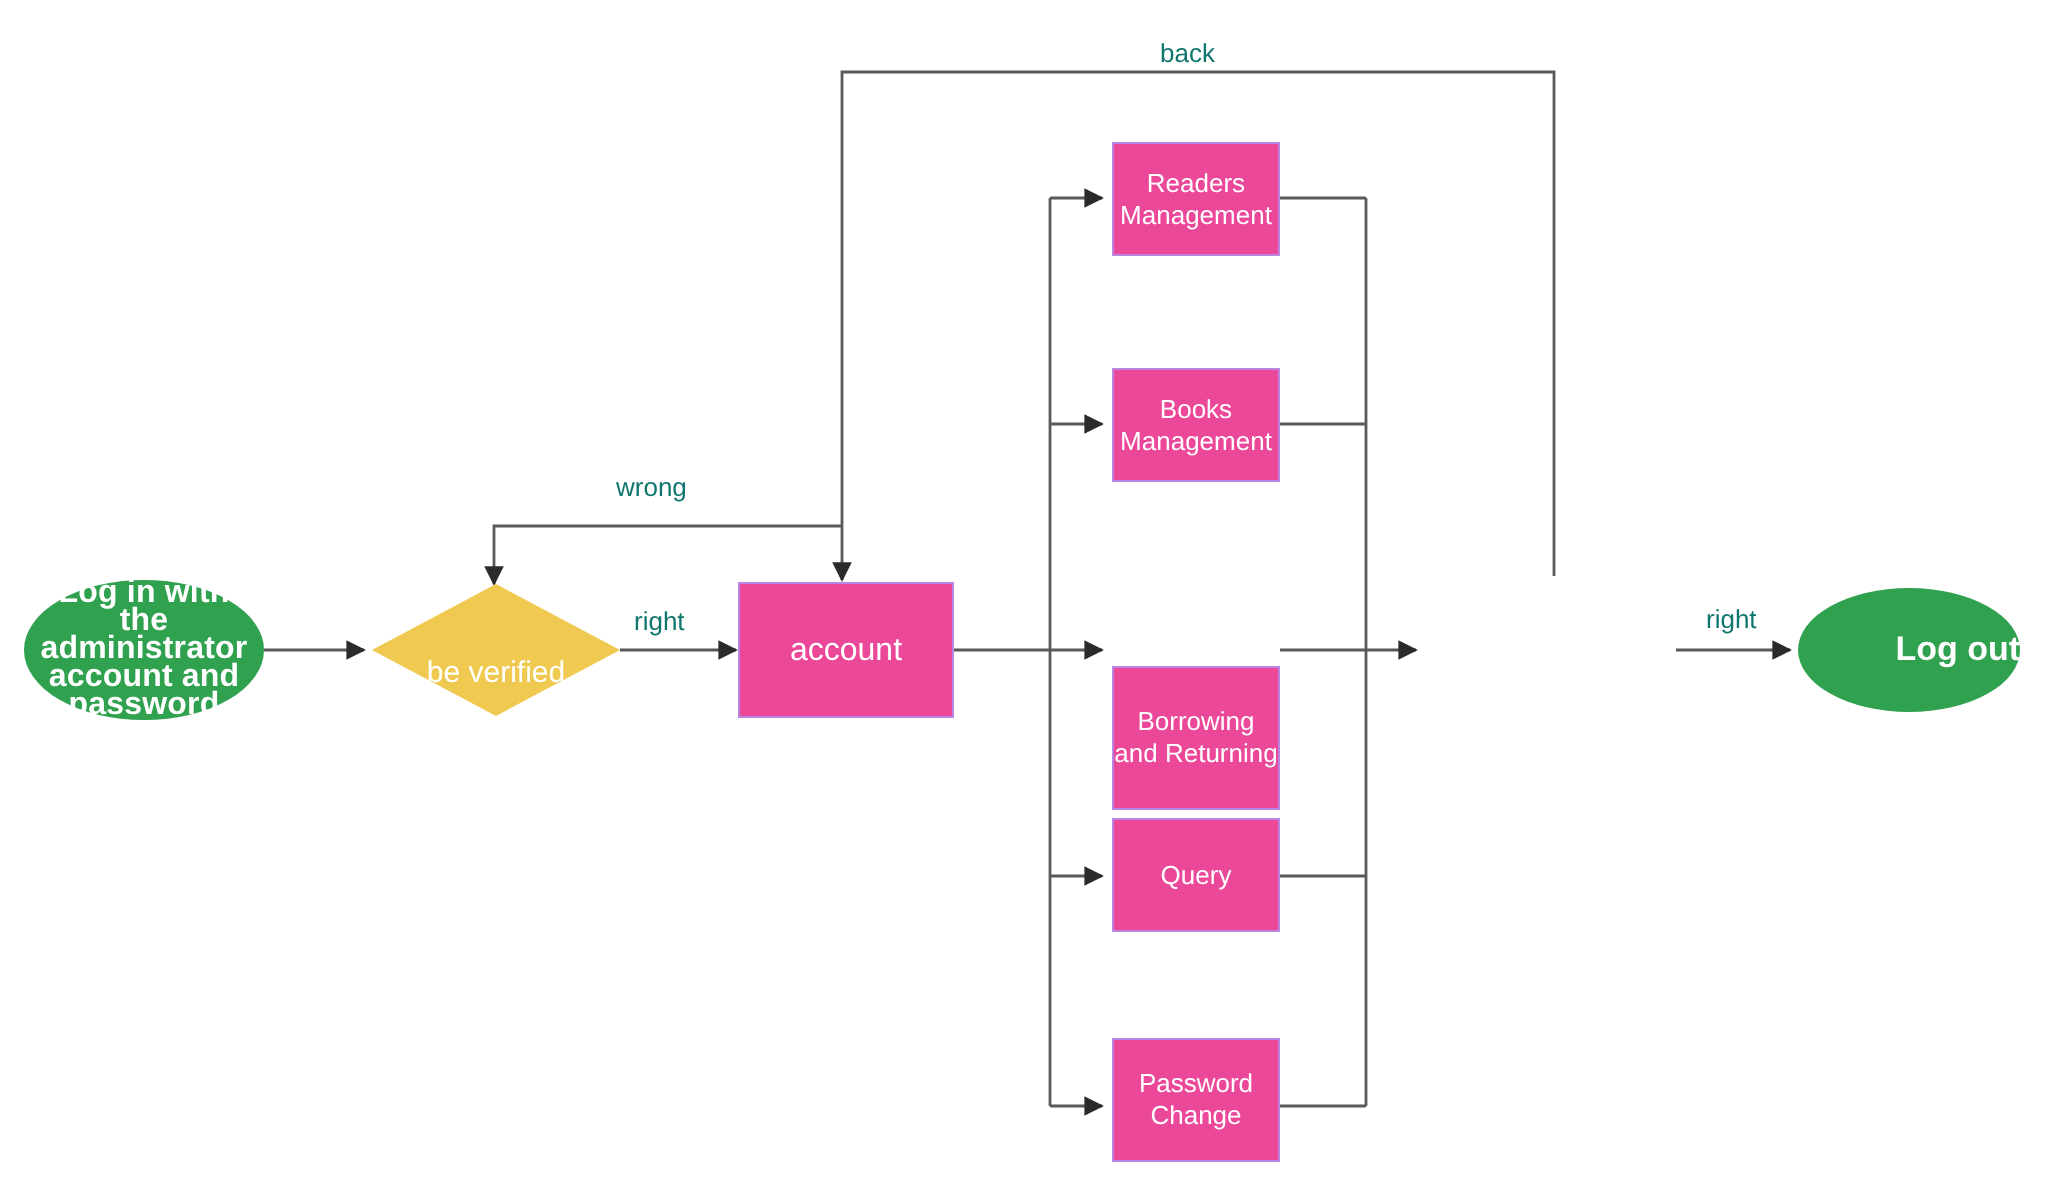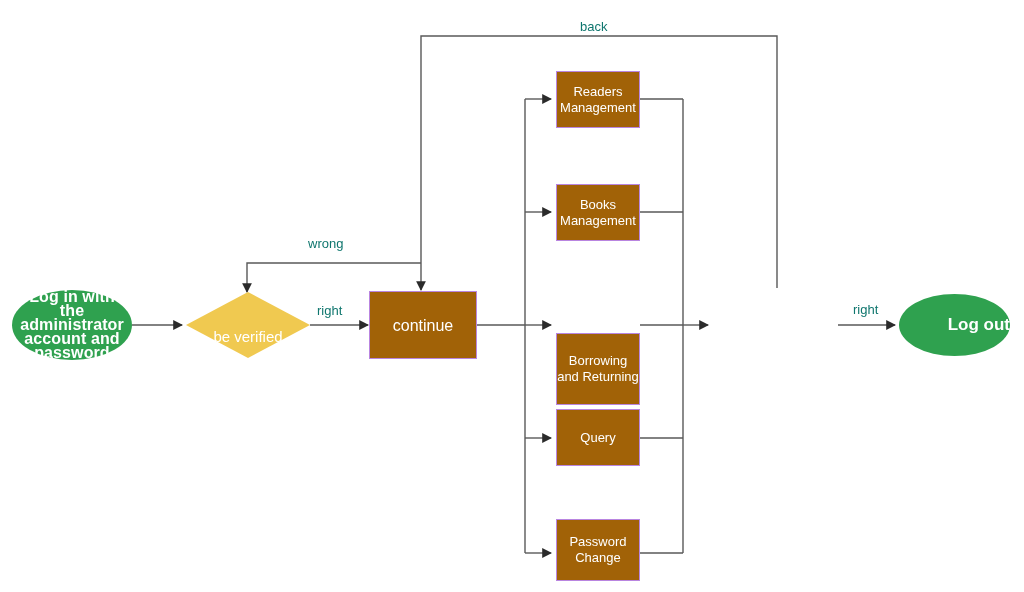--- a/index.html
+++ b/index.html
@@ -7,21 +7,21 @@
     width:1024px;height:592px;overflow:hidden;
     font-family:"Liberation Sans","DejaVu Sans",sans-serif;
   }
   #canvas{position:relative;width:1024px;height:592px;background:#ffffff;}
   svg#wires{position:absolute;left:0;top:0;width:1024px;height:592px;}
 
   .node{position:absolute;display:flex;align-items:center;justify-content:center;
         text-align:center;color:#ffffff;box-sizing:border-box;}
 
   .terminator{border-radius:50%;background:#2fa14f;}
-  .process{background:#a16207;border:1px solid #b985e0;}
+  .process{background:#ec4899;border:1px solid #b985e0;}
   .decision{background:transparent;}
   .decision .dshape{position:absolute;left:0;top:0;width:100%;height:100%;
         background:#f0c950;clip-path:polygon(50% 0%,100% 50%,50% 100%,0% 50%);}
   .decision .dlabel{position:relative;z-index:2;margin-top:24px;}
 
   .edge-label{position:absolute;color:#0f766e;white-space:nowrap;
         font-size:13px;line-height:15px;}
 
   .t-start{font-size:16px;line-height:14px;font-weight:bold;letter-spacing:.1px;padding:0 8px;}
   .t-logout{font-size:17px;line-height:20px;font-weight:bold;justify-content:flex-end;}
@@ -74,21 +74,21 @@
   <div class="node terminator t-start" style="left:12px;top:290px;width:120px;height:70px;">
     <span>Log in with the administrator account and password</span>
   </div>
 
   <div class="node decision" style="left:186px;top:292px;width:124px;height:66px;">
     <span class="dshape"></span>
     <span class="dlabel t-dec">be verified</span>
   </div>
 
   <div class="node process t-operate" style="left:369px;top:291px;width:108px;height:68px;">
-    <span>continue</span>
+    <span>account</span>
   </div>
 
   <div class="node process t-menu" style="left:556px;top:71px;width:84px;height:57px;">
     <span>Readers Management</span>
   </div>
 
   <div class="node process t-menu" style="left:556px;top:184px;width:84px;height:57px;">
     <span>Books Management</span>
   </div>
 

